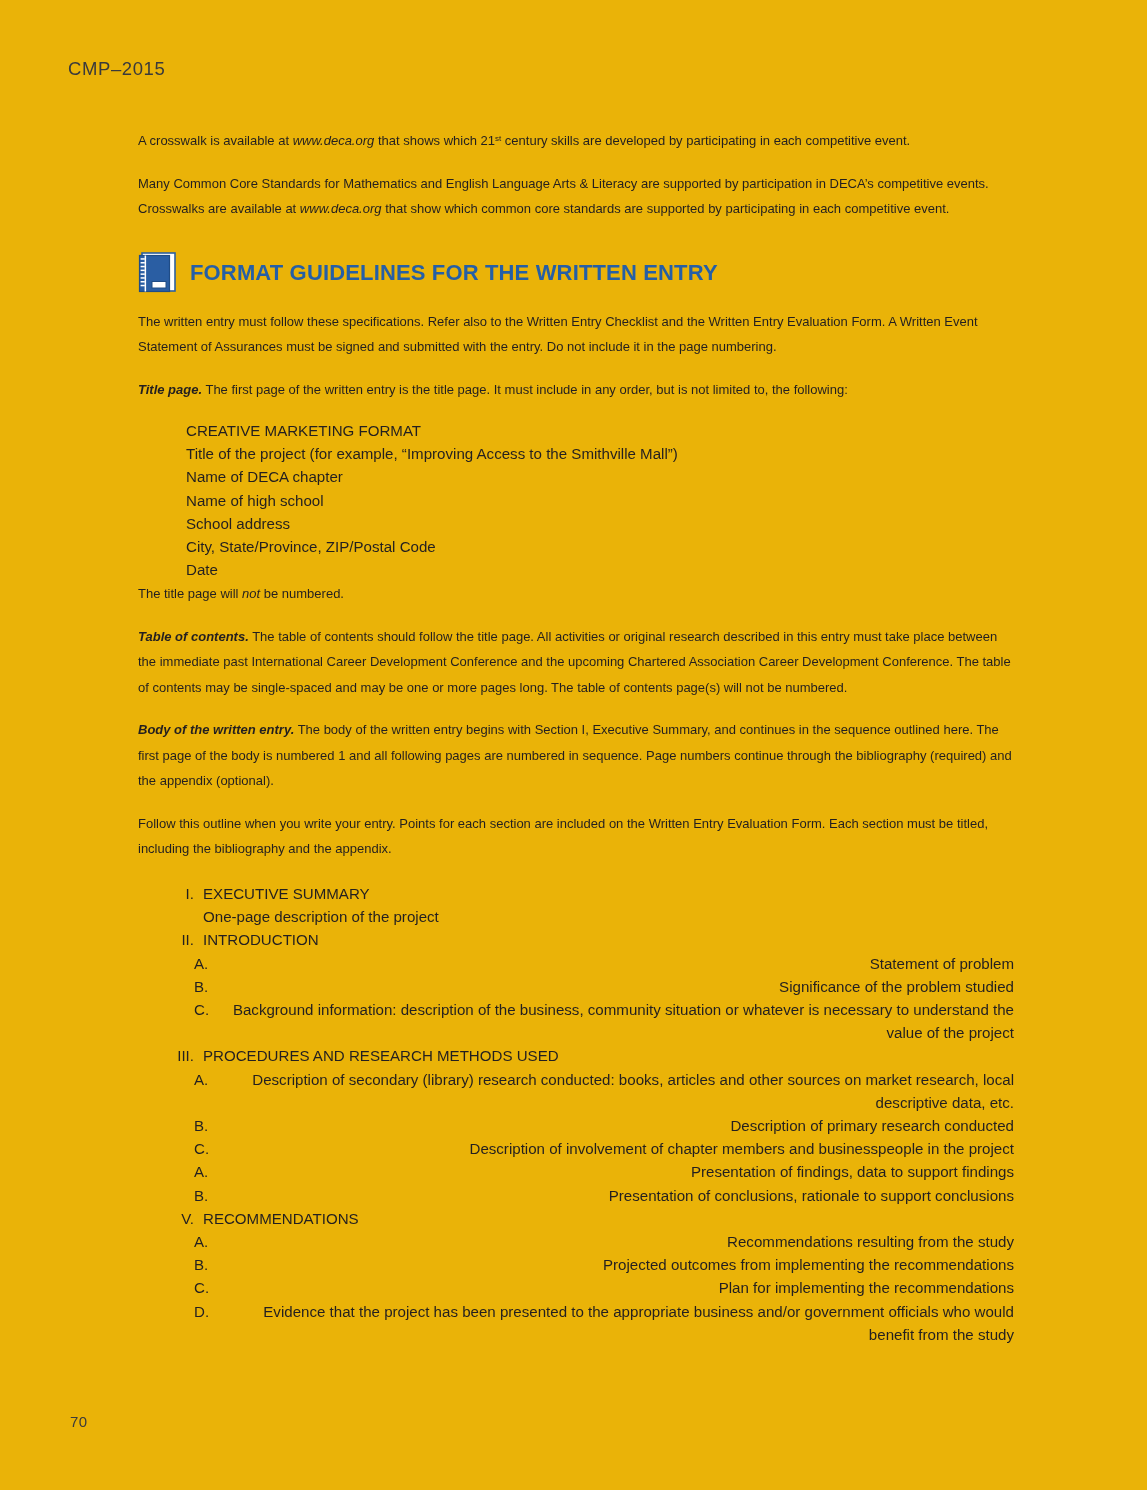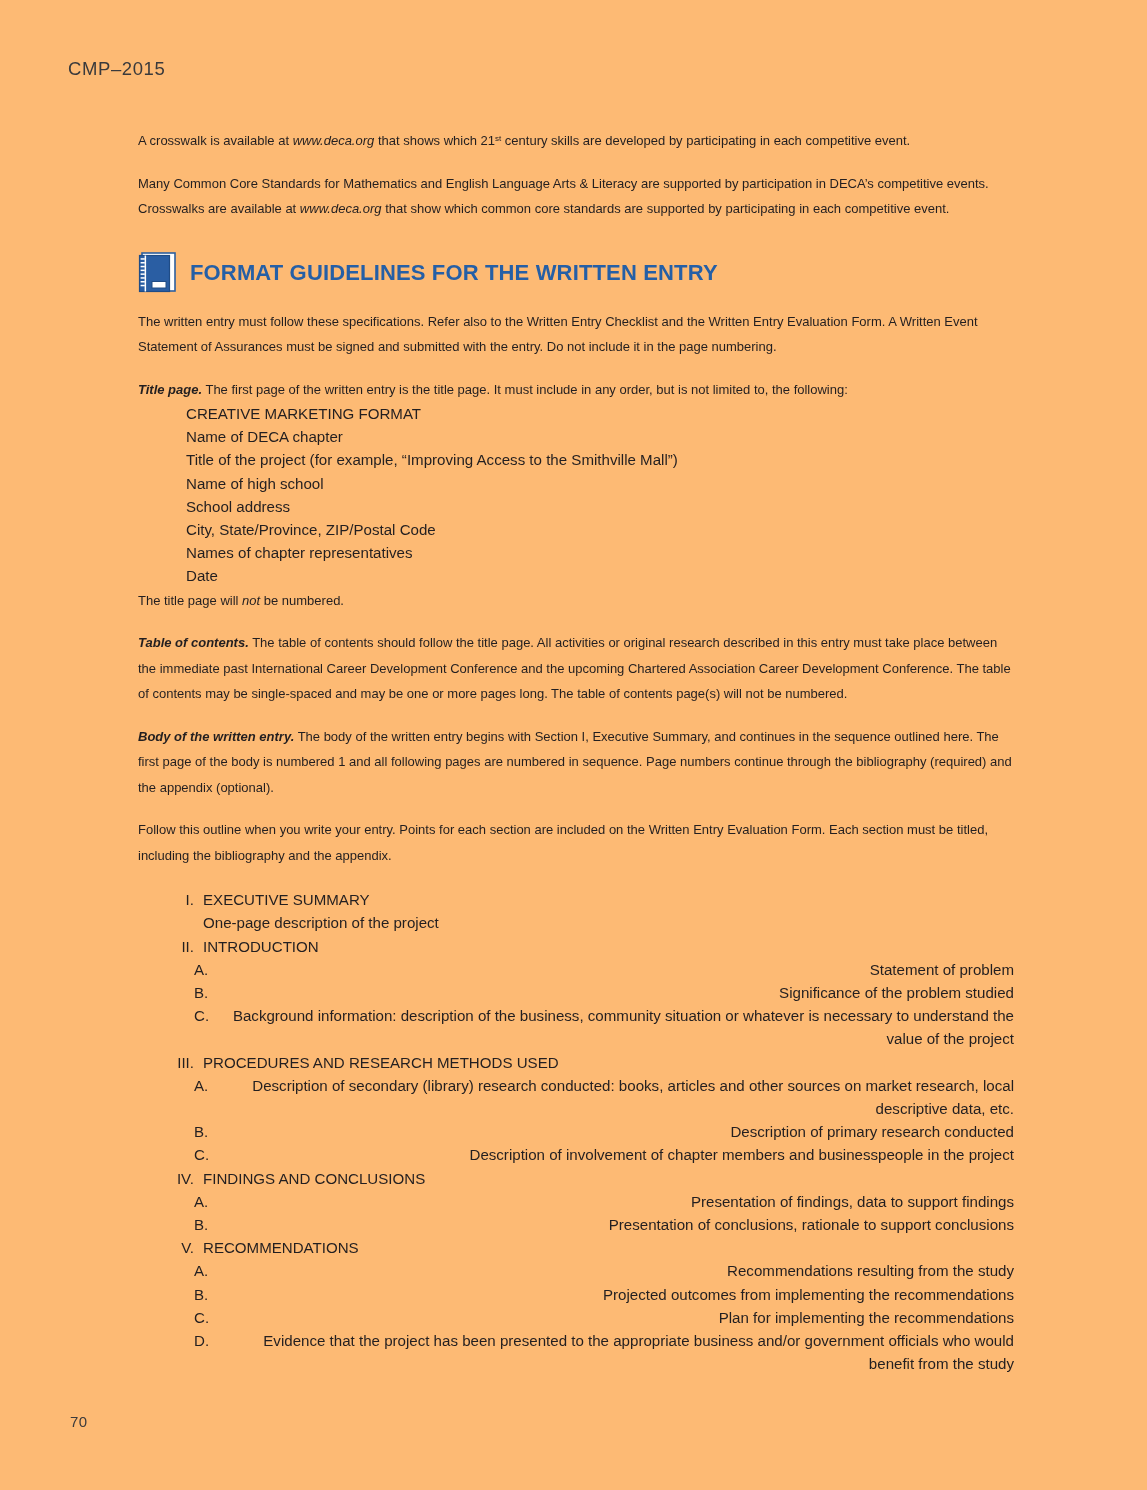--- a/index.html
+++ b/index.html
@@ -12,21 +12,21 @@
     height: 1490px;
     font-family: "Liberation Sans", sans-serif;
     color: #231f20;
     position: relative;
     overflow: hidden;
   }
   .page {
     position: relative;
     width: 1147px;
     height: 1490px;
-    background: #fdba74;
+    background: #eab308;
   }
 
   
   .running-head {
     position: absolute;
     left: 68px;
     top: 58px;
     font-size: 18.5px;
     letter-spacing: 0.6px;
     color: #3a3a3c;
@@ -41,21 +41,21 @@
     width: 876px;
   }
 
   p.body {
     margin: 0 0 17px 0;
     font-size: 13px;
     line-height: 25.5px;
     color: #231f20;
     text-align: left;
   }
-  p.body.tight { margin-bottom: 0; }
+  p.body.tight { margin-bottom: 17px; }
 
   .it { font-style: italic; }
   .bi { font-style: italic; font-weight: bold; }
   sup {
     font-size: 0.62em;
     vertical-align: 0.52em;
     line-height: 0;
   }
 
   
@@ -169,26 +169,25 @@
       </svg>
       <span class="section-title">FORMAT GUIDELINES FOR THE WRITTEN ENTRY</span>
     </div>
 
     <p class="body">The written entry must follow these specifications. Refer also to the Written Entry Checklist and the Written Entry Evaluation Form. A Written Event Statement of Assurances must be signed and submitted with the entry. Do not include it in the page numbering.</p>
 
     <p class="body tight"><span class="bi">Title page.</span><span> The first page of the written entry is the title page. It must include in any order, but is not limited to, the following:</span></p>
 
     <ul class="plain-indent">
       <li>CREATIVE MARKETING FORMAT</li>
+      <li>Title of the project (for example, “Improving Access to the Smithville Mall”)</li>
       <li>Name of DECA chapter</li>
-      <li>Title of the project (for example, “Improving Access to the Smithville Mall”)</li>
       <li>Name of high school</li>
       <li>School address</li>
       <li>City, State/Province, ZIP/Postal Code</li>
-      <li>Names of chapter representatives</li>
       <li>Date</li>
     </ul>
 
     <p class="body" style="margin-top:0;"><span>The title page will </span><span class="it">not</span><span> be numbered.</span></p>
 
     <p class="body"><span class="bi">Table of contents.</span><span> The table of contents should follow the title page. All activities or original research described in this entry must take place between the immediate past International Career Development Conference and the upcoming Chartered Association Career Development Conference. The table of contents may be single-spaced and may be one or more pages long. The table of contents page(s) will not be numbered.</span></p>
 
     <p class="body"><span class="bi">Body of the written entry.</span><span> The body of the written entry begins with Section I, Executive Summary, and continues in the sequence outlined here. The first page of the body is numbered 1 and all following pages are numbered in sequence. Page numbers continue through the bibliography (required) and the appendix (optional).</span></p>
 
     <p class="body">Follow this outline when you write your entry. Points for each section are included on the Written Entry Evaluation Form. Each section must be titled, including the bibliography and the appendix.</p>
@@ -237,24 +236,20 @@
       <div class="outline-row lvl2">
         <span class="marker">B.</span>
         <span class="text">Description of primary research conducted</span>
       </div>
 
       <div class="outline-row lvl2">
         <span class="marker">C.</span>
         <span class="text">Description of involvement of chapter members and businesspeople in the project</span>
       </div>
 
-      <div class="outline-row lvl1">
-        <span class="marker">IV.</span>
-        <span class="text">FINDINGS AND CONCLUSIONS</span>
-      </div>
 
       <div class="outline-row lvl2">
         <span class="marker">A.</span>
         <span class="text">Presentation of findings, data to support findings</span>
       </div>
 
       <div class="outline-row lvl2">
         <span class="marker">B.</span>
         <span class="text">Presentation of conclusions, rationale to support conclusions</span>
       </div>

